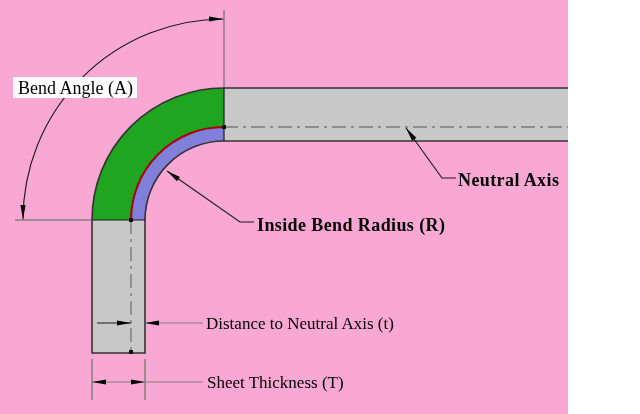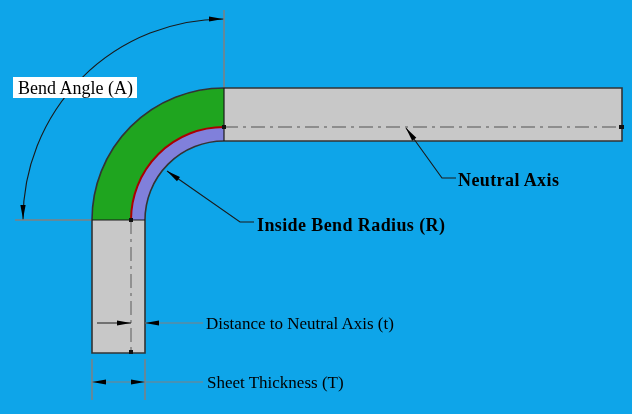--- a/index.html
+++ b/index.html
@@ -1,16 +1,16 @@
 <!DOCTYPE html>
 <html><head>
 <meta charset="utf-8">
 <style>
   html,body{margin:0;padding:0;background:#fff;}
-  .canvas{position:relative;width:632px;height:414px;background:#0ea5e9;overflow:hidden;}
+  .canvas{position:relative;width:568px;height:414px;background:#f9a8d4;overflow:hidden;}
   svg{display:block;}
   .label{font-family:"Liberation Serif", serif;font-size:17px;fill:#000;}
   .label.big{font-size:18px;}
   .label.bold{font-weight:bold;letter-spacing:0.4px;font-size:18px;}
   .outline{fill:none;stroke:#333;stroke-width:1.6;}
   .boundary{stroke:#1a1a1a;stroke-width:1.2;}
   .centerline{stroke:#7a7a7a;stroke-width:1.4;fill:none;stroke-dasharray:14 5 3 5;}
   .cdot{fill:#111;}
   .extline{stroke:#808080;stroke-width:1.5;fill:none;}
   .dimline{stroke:#808080;stroke-width:1.1;fill:none;}

